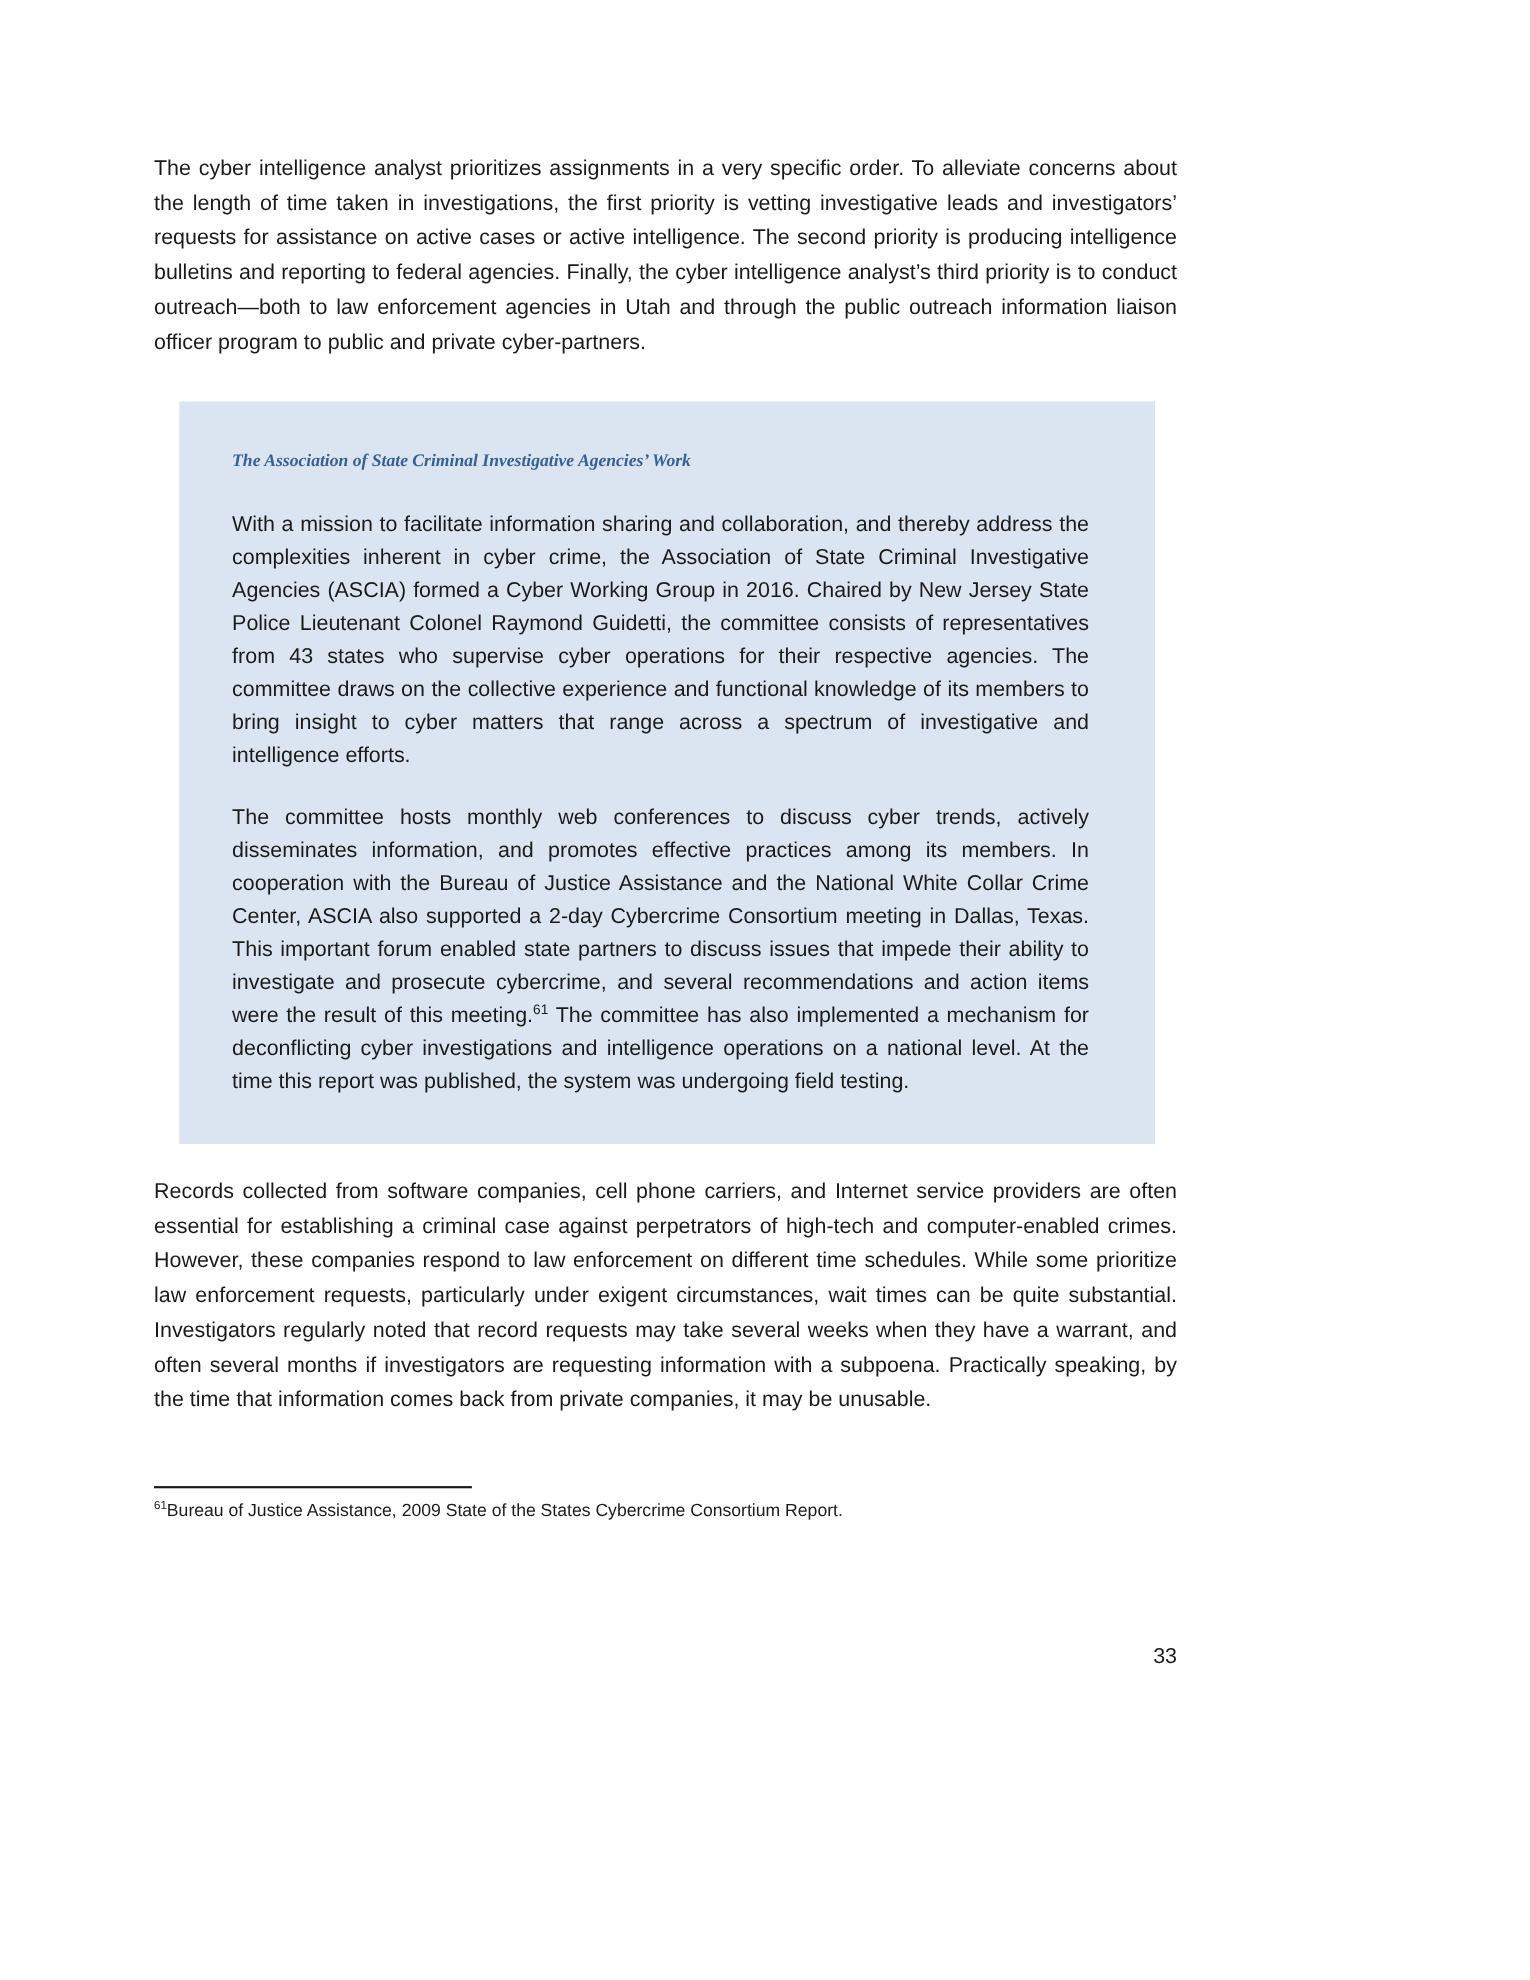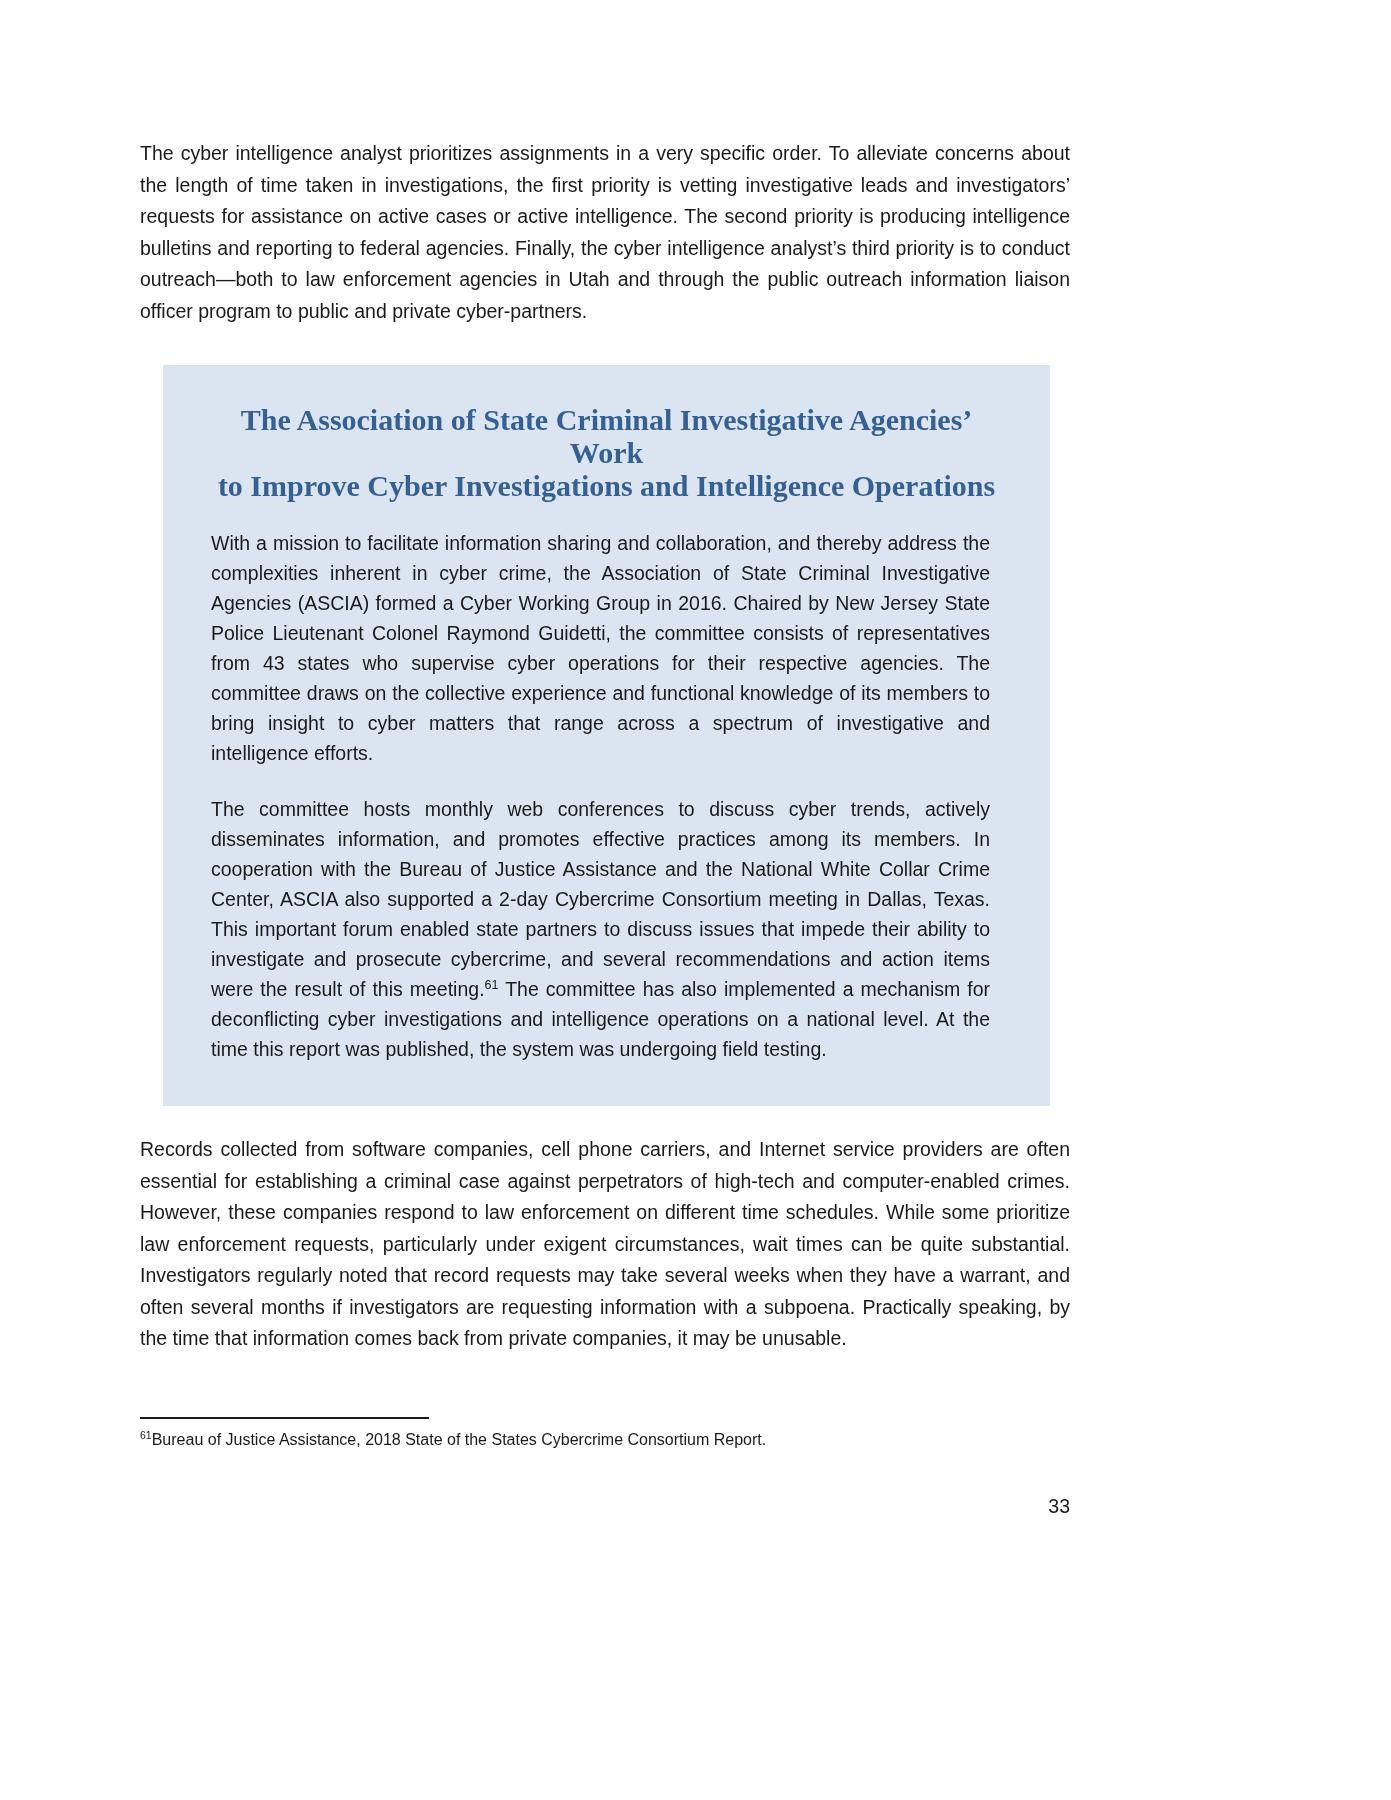--- a/index.html
+++ b/index.html
@@ -27,25 +27,26 @@
   }
   .callout {
     background: #dbe5f1;
     margin: 38px 20px 0 23px;
     padding: 38px 48px 42px 48px;
     box-sizing: border-box;
   }
   .callout-title {
     margin: 0 0 26px 0;
     font-family: "Liberation Serif", serif;
+    font-style: italic;
     font-weight: bold;
-    font-size: 30px;
+    font-size: 16px;
     line-height: 33px;
     color: #366092;
-    text-align: center;
+    text-align: left;
   }
   .title-line { display: block; }
   .callout-para {
     margin: 0 12px 26px 0;
     font-size: 19.5px;
     line-height: 30px;
     text-align: justify;
     color: #1a1a1a;
   }
   .callout-para:last-child { margin-bottom: 0; }
@@ -86,30 +87,29 @@
 </head>
 <body>
 
 <div class="page">
 
   <p class="body-text">The cyber intelligence analyst prioritizes assignments in a very specific order. To alleviate concerns about the length of time taken in investigations, the first priority is vetting investigative leads and investigators’ requests for assistance on active cases or active intelligence. The second priority is producing intelligence bulletins and reporting to federal agencies. Finally, the cyber intelligence analyst’s third priority is to conduct outreach—both to law enforcement agencies in Utah and through the public outreach information liaison officer program to public and private cyber-partners.</p>
 
   <div class="callout">
     <h2 class="callout-title">
       <span class="title-line">The Association of State Criminal Investigative Agencies’ Work</span>
-      <span class="title-line">to Improve Cyber Investigations and Intelligence Operations</span>
     </h2>
 
     <p class="callout-para">With a mission to facilitate information sharing and collaboration, and thereby address the complexities inherent in cyber crime, the Association of State Criminal Investigative Agencies (ASCIA) formed a Cyber Working Group in 2016. Chaired by New Jersey State Police Lieutenant Colonel Raymond Guidetti, the committee consists of representatives from 43 states who supervise cyber operations for their respective agencies. The committee draws on the collective experience and functional knowledge of its members to bring insight to cyber matters that range across a spectrum of investigative and intelligence efforts.</p>
 
     <p class="callout-para"><span>The committee hosts monthly web conferences to discuss cyber trends, actively disseminates information, and promotes effective practices among its members. In cooperation with the Bureau of Justice Assistance and the National White Collar Crime Center, ASCIA also supported a 2-day Cybercrime Consortium meeting in Dallas, Texas. This important forum enabled state partners to discuss issues that impede their ability to investigate and prosecute cybercrime, and several recommendations and action items were the result of this meeting.</span><sup class="fn-ref">61</sup> <span>The committee has also implemented a mechanism for deconflicting cyber investigations and intelligence operations on a national level. At the time this report was published, the system was undergoing field testing.</span></p>
   </div>
 
   <p class="body-text records-para">Records collected from software companies, cell phone carriers, and Internet service providers are often essential for establishing a criminal case against perpetrators of high-tech and computer-enabled crimes. However, these companies respond to law enforcement on different time schedules. While some prioritize law enforcement requests, particularly under exigent circumstances, wait times can be quite substantial. Investigators regularly noted that record requests may take several weeks when they have a warrant, and often several months if investigators are requesting information with a subpoena. Practically speaking, by the time that information comes back from private companies, it may be unusable.</p>
 
   <div class="footnote-block">
     <hr class="footnote-rule">
-    <p class="footnote-text"><sup class="fn-ref">61</sup><span>Bureau of Justice Assistance, 2018 State of the States Cybercrime Consortium Report.</span></p>
+    <p class="footnote-text"><sup class="fn-ref">61</sup><span>Bureau of Justice Assistance, 2009 State of the States Cybercrime Consortium Report.</span></p>
   </div>
 
   <div class="page-number">33</div>
 
 </div>
 
 </body></html>

